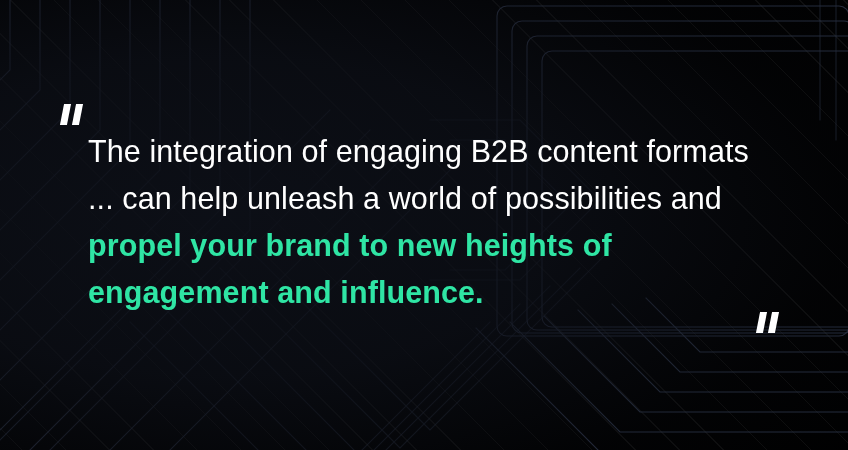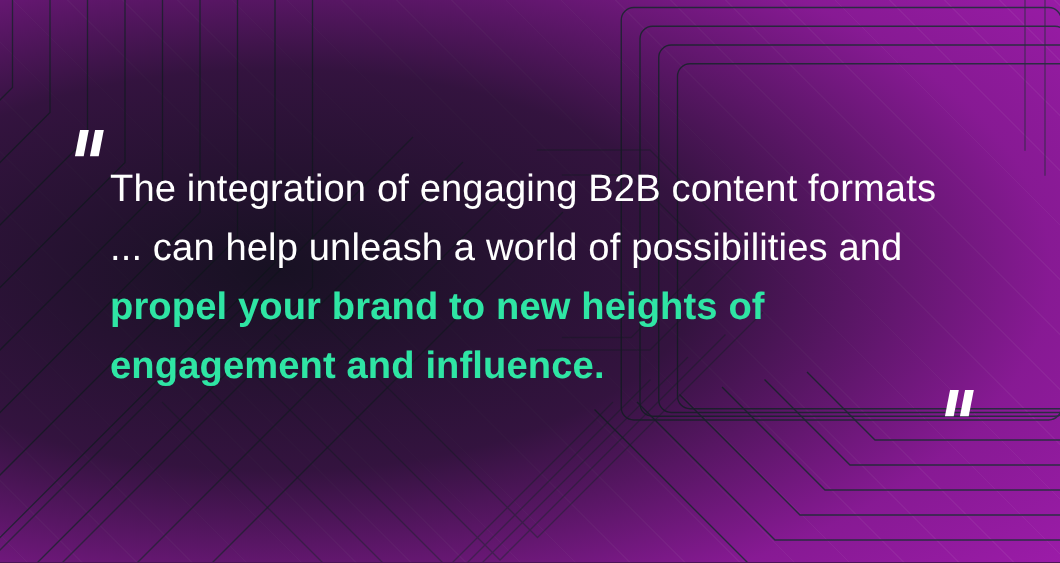--- a/index.html
+++ b/index.html
@@ -6,21 +6,21 @@
   html, body {
     margin: 0;
     padding: 0;
     background: #0d1019;
   }
   #stage {
     position: relative;
     width: 848px;
     height: 450px;
     overflow: hidden;
-    background: #a21caf;
+    background: #000000;
     font-family: "Liberation Sans", sans-serif;
   }
 
   
   .bg-layer {
     position: absolute;
     inset: 0;
     pointer-events: none;
   }
 

